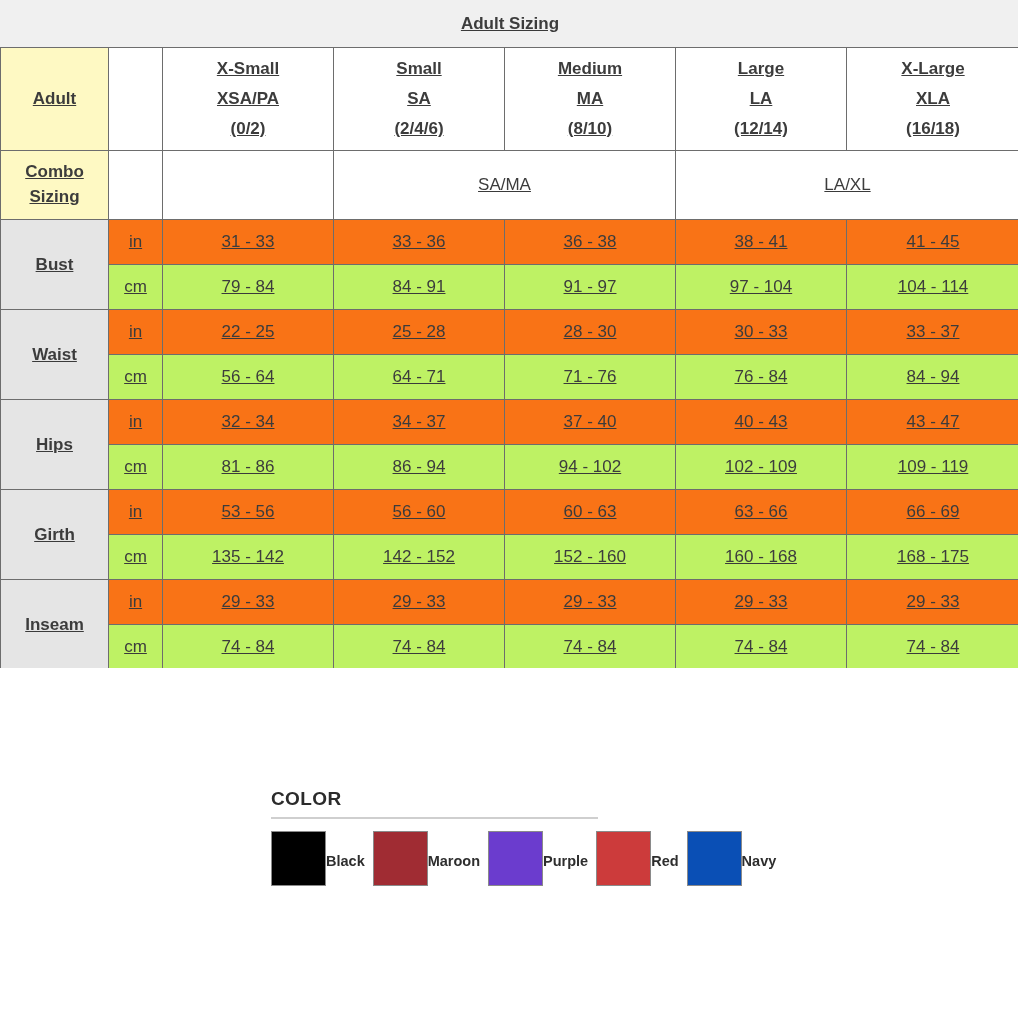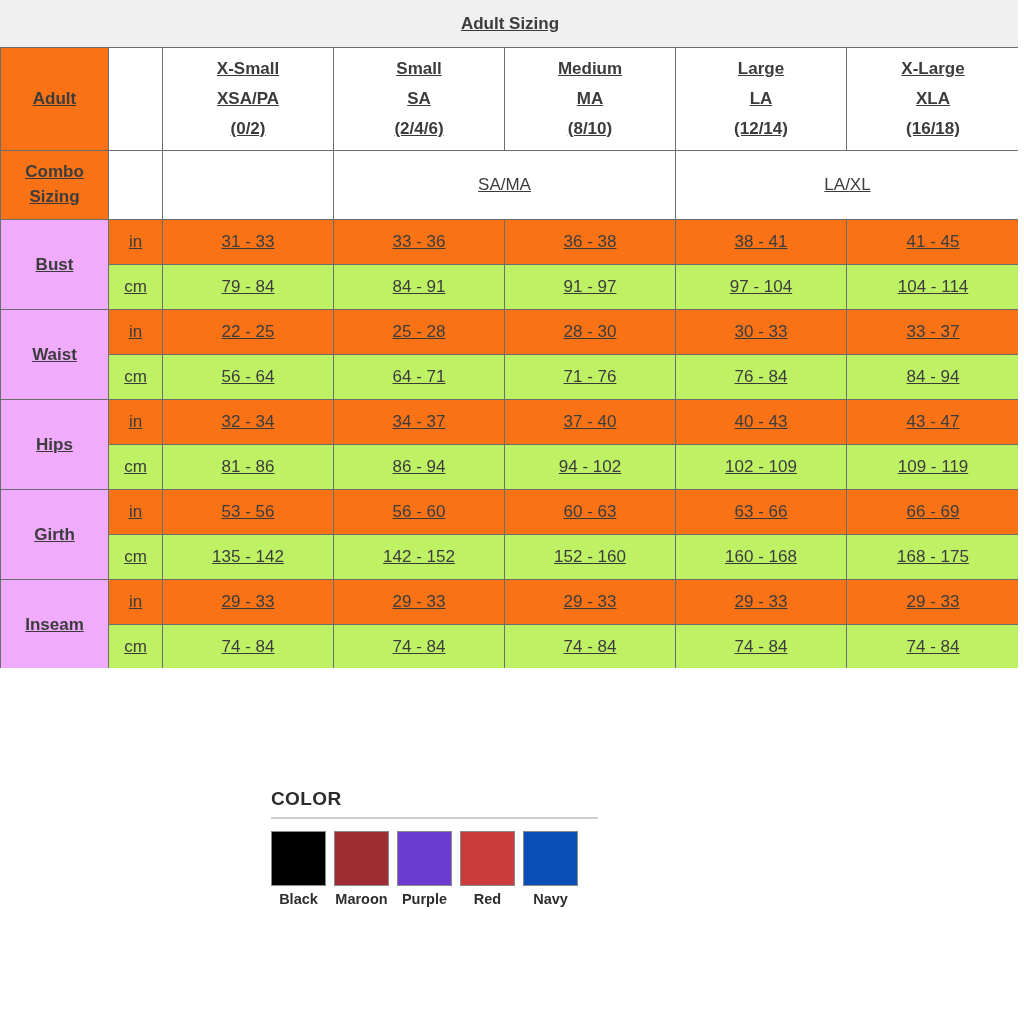--- a/index.html
+++ b/index.html
@@ -57,21 +57,21 @@
   .c-label   { width: 108px; }
   .c-unit    { width: 54px;  }
   .c-size    { width: 171px; }
   .c-size-last { width: 173px; }
 
   
   .rowlabel {
     font-weight: bold;
     font-size: 17.5px;
     color: #262626;
-    background: #f97316;
+    background: #fef9c3;
   }
   .rowlabel.tall { line-height: 1.45; text-align: center; }
 
   
   .sizehead {
     font-weight: bold;
     font-size: 17px;
     color: #262626;
     line-height: 1.75;
     height: 102px;
@@ -88,21 +88,21 @@
   
   .unit {
     font-size: 15.5px;
     color: #3c3c3c;
   }
 
   
   .meas { height: 44px; font-size: 17px; }
   tr.shaded td { background: #f97316; }
   tr.plain  td { background: #bef264; }
-  tr.shaded td.rowlabel, tr.plain td.rowlabel { background: #f0abfc; }
+  tr.shaded td.rowlabel, tr.plain td.rowlabel { background: #e5e5e5; }
 
   
   .color-section {
     position: absolute;
     left: 243px;
     top: 788px;
     width: 330px;
     padding-left: 28px;
   }
   .color-heading {
@@ -117,21 +117,20 @@
     background: #cfcfcf;
     width: 327px;
     margin-bottom: 12px;
   }
   .swatch-row {
     display: flex;
     align-items: flex-start;
   }
   .swatch-item {
     display: flex;
-    flex-direction: column;
     align-items: center;
     margin-right: 8px;
   }
   .swatch-item:last-child { margin-right: 16px; text-align: center; }
   .swatch {
     width: 55px;
     height: 55px;
     border: 1px solid #8a8a8a;
     box-sizing: border-box;
   }

